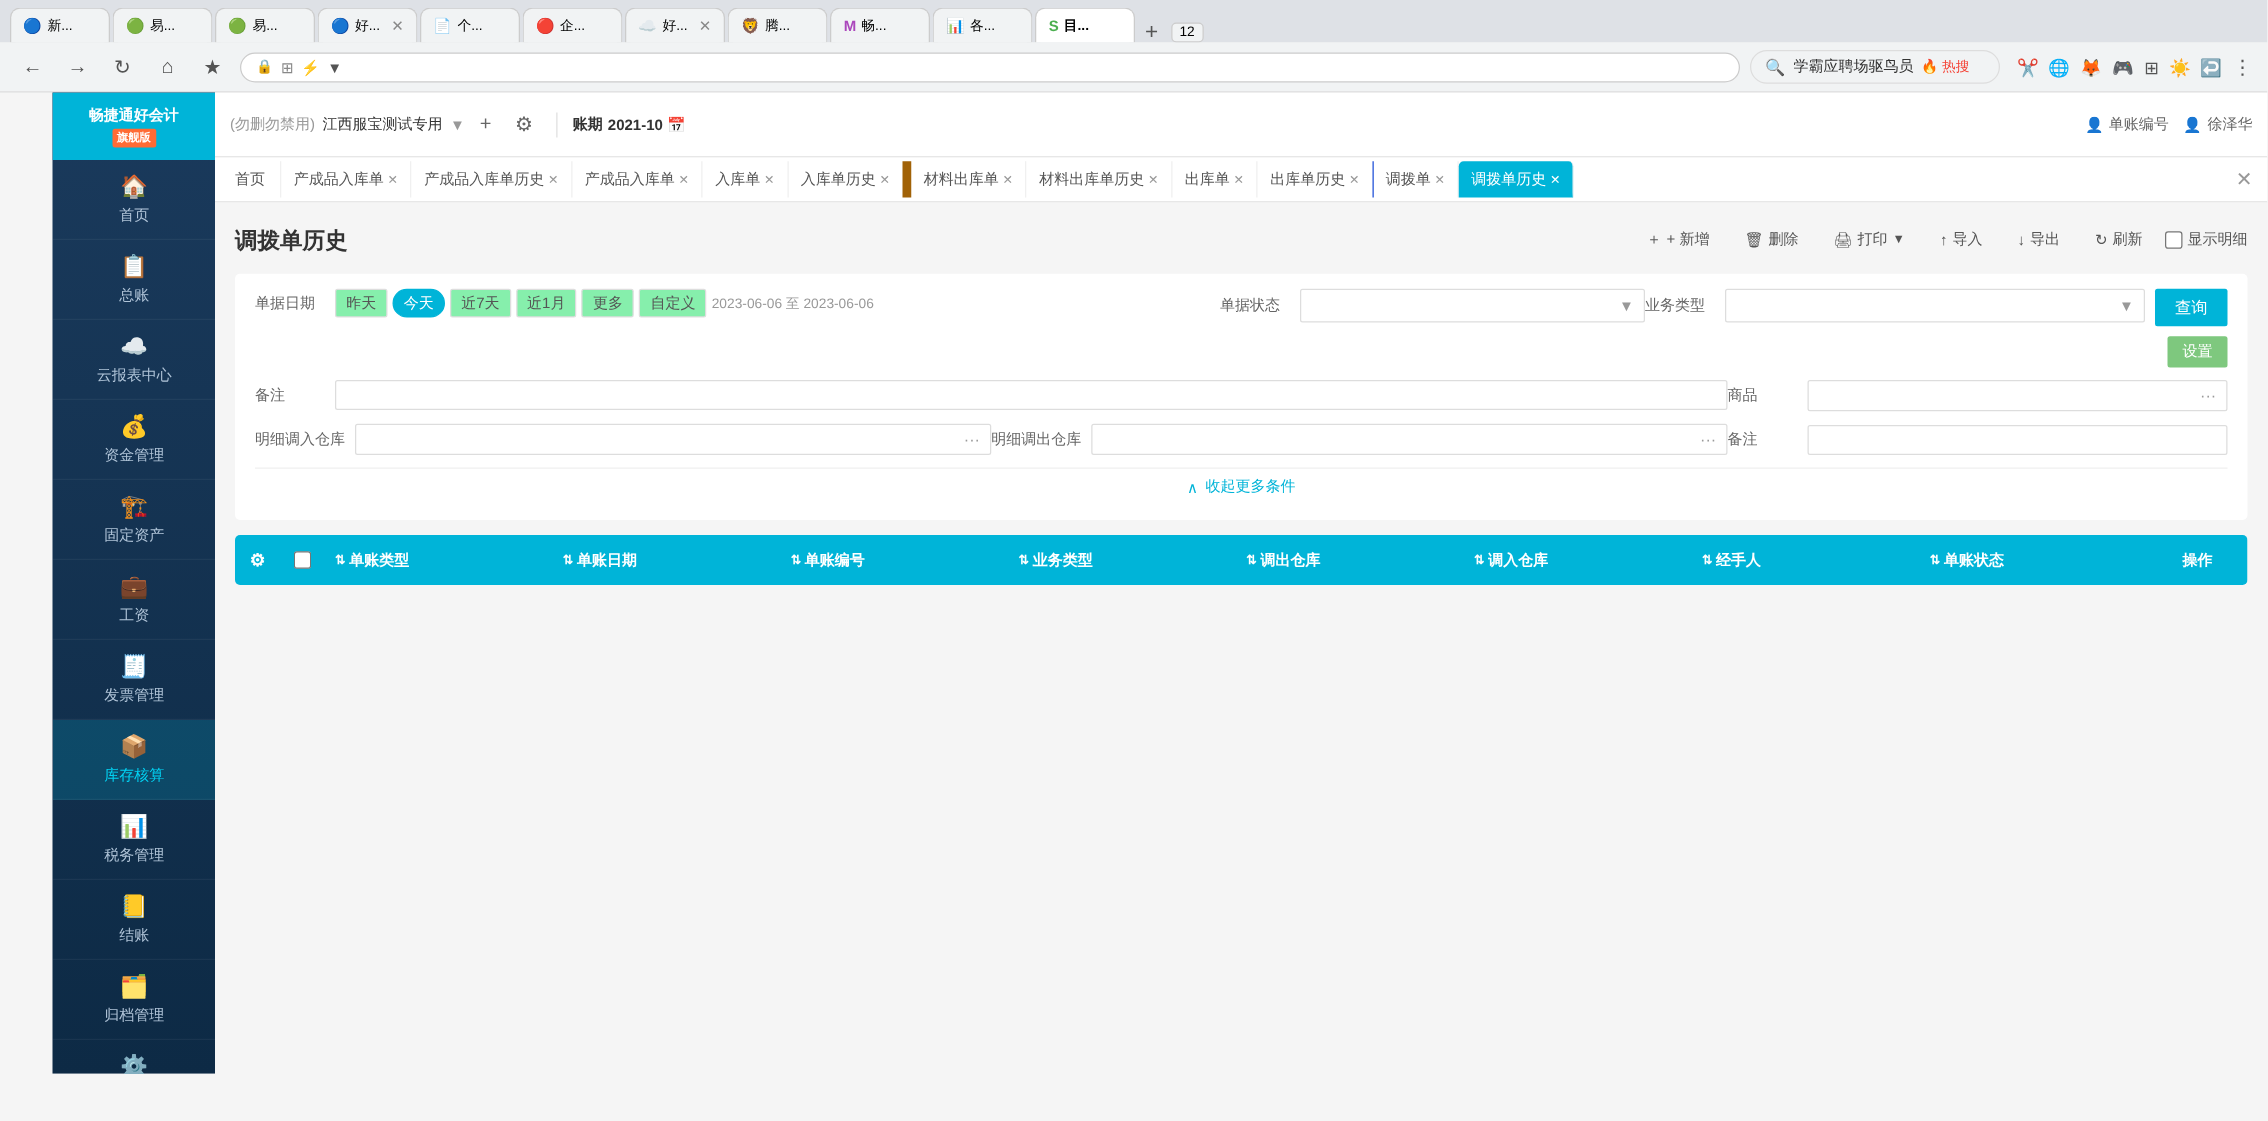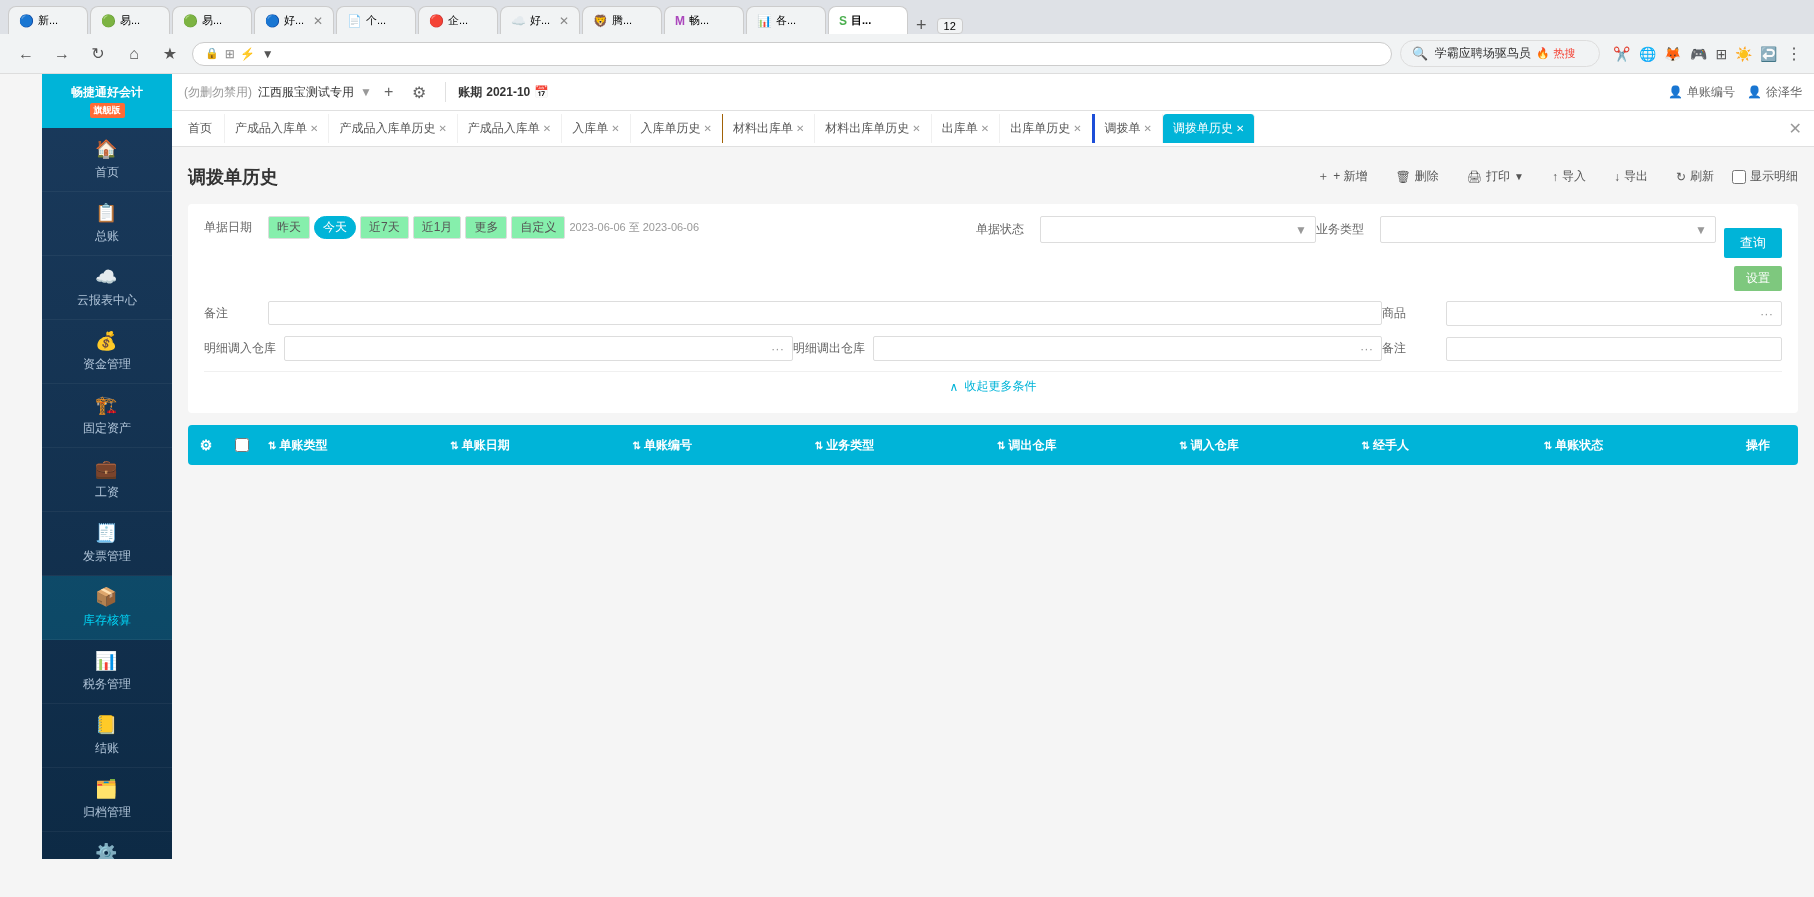--- a/index.html
+++ b/index.html
@@ -19,21 +19,21 @@
     .sidebar { width: 130px; background: linear-gradient(180deg, #1a3a5c 0%, #0d2a45 100%); display: flex; flex-direction: column; align-items: center; padding-top: 0; overflow: hidden; flex-shrink: 0; }
     .sidebar-logo { width: 100%; background: #00b4d8; padding: 10px 8px; display: flex; flex-direction: column; align-items: center; color: #fff; font-size: 13px; font-weight: bold; }
     .sidebar-logo .version-badge { background: #ff6b35; color: #fff; font-size: 9px; padding: 1px 4px; border-radius: 2px; margin-top: 2px; }
     .sidebar-menu { width: 100%; flex: 1; overflow-y: auto; }
     .sidebar-item { width: 100%; display: flex; flex-direction: column; align-items: center; padding: 10px 4px; color: #b0c4d8; cursor: pointer; border-bottom: 1px solid rgba(255,255,255,0.05); gap: 4px; }
     .sidebar-item.active { background: rgba(0, 180, 216, 0.2); color: #00d4f5; }
     .sidebar-item .icon { font-size: 18px; }
     .sidebar-item .label { font-size: 12px; text-align: center; }
 
     
-    .topbar { background: #fff; border-bottom: 1px solid #e0e0e0; height: 37px; display: flex; align-items: center; padding: 0 12px; gap: 12px; }
+    .topbar { background: #fff; border-bottom: 1px solid #e0e0e0; height: 52px; display: flex; align-items: center; padding: 0 12px; gap: 12px; }
     .topbar-company { display: flex; align-items: center; gap: 6px; color: #666; font-size: 12px; cursor: pointer; }
     .topbar-divider { width: 1px; height: 20px; background: #e0e0e0; }
     .topbar-period { display: flex; align-items: center; gap: 4px; color: #666; font-size: 12px; }
     .topbar-period span { color: #333; font-weight: bold; }
     .topbar-right { margin-left: auto; display: flex; align-items: center; gap: 12px; color: #666; font-size: 12px; cursor: pointer; }
     .topbar-icon-btn { background: none; border: none; cursor: pointer; color: #666; font-size: 16px; width: 28px; height: 28px; display: flex; align-items: center; justify-content: center; border-radius: 4px; }
 
     
     .main-content { flex: 1; overflow-y: auto; background: #f5f5f5; padding: 16px; }
     .page-header { display: flex; align-items: center; justify-content: space-between; margin-bottom: 14px; }
@@ -50,21 +50,21 @@
     .filter-label { color: #666; font-size: 12px; white-space: nowrap; min-width: 56px; }
     .filter-date-btns { display: flex; gap: 4px; align-items: center; flex-wrap: wrap; }
     .date-btn { padding: 2px 8px; border: 1px solid #ddd; background: #86efac; cursor: pointer; font-size: 12px; color: #555; border-radius: 2px; }
     .date-btn.active { background: #00b4d8; color: #fff; border-color: #00b4d8; border-radius: 12px; }
     .date-range-text { font-size: 11px; color: #999; }
     .filter-select { flex: 1; padding: 4px 8px; border: 1px solid #ddd; border-radius: 2px; font-size: 12px; color: #555; background: #fff; cursor: pointer; display: flex; align-items: center; justify-content: space-between; }
     .filter-input { flex: 1; padding: 4px 8px; border: 1px solid #ddd; border-radius: 2px; font-size: 12px; color: #333; background: #fff; outline: none; }
     .filter-input::placeholder { color: #ccc; }
 
     
-    .query-btn { background: #00b4d8; color: #fff; border: none; padding: 6px 16px; border-radius: 2px; cursor: pointer; font-size: 13px; margin-top: 12px; }
+    .query-btn { background: #00b4d8; color: #fff; border: none; padding: 6px 16px; border-radius: 2px; cursor: pointer; font-size: 13px; }
     .settings-btn { background: #7ec87e; color: #fff; border: none; padding: 4px 12px; border-radius: 2px; cursor: pointer; font-size: 12px; margin-top: 4px; }
     .filter-right-btns { display: flex; flex-direction: column; align-items: flex-end; gap: 4px; margin-left: 8px; }
 
     
     .table-wrapper { background: #fff; border-radius: 4px; overflow: hidden; }
     .table-header-row { background: #00b4d8; display: flex; align-items: center; color: #fff; font-size: 12px; font-weight: bold; padding: 0; height: 40px; }
     .th-gear { width: 36px; display: flex; align-items: center; justify-content: center; flex-shrink: 0; }
     .th-check { width: 36px; display: flex; align-items: center; justify-content: center; flex-shrink: 0; }
     .th-cell { flex: 1; padding: 0 8px; display: flex; align-items: center; gap: 3px; cursor: pointer; }
     .th-cell .sort-icon { font-size: 10px; }
@@ -247,25 +247,25 @@
         </div>
       </div>
     </div>
 
     <div style="background:#fff; border-bottom:1px solid #e0e0e0; display:flex; align-items:center; height:36px; padding:0 4px; overflow:hidden; flex-shrink:0;">
       <div style="padding:6px 12px; font-size:12px; color:#555; cursor:pointer; white-space:nowrap; border-right:1px solid #f0f0f0;">首页</div>
       <div style="padding:6px 10px; font-size:12px; color:#555; cursor:pointer; white-space:nowrap; border-right:1px solid #f0f0f0; display:flex; align-items:center; gap:3px;">产成品入库单 <span style="color:#999; font-size:10px;">✕</span></div>
       <div style="padding:6px 10px; font-size:12px; color:#555; cursor:pointer; white-space:nowrap; border-right:1px solid #f0f0f0; display:flex; align-items:center; gap:3px;">产成品入库单历史 <span style="color:#999; font-size:10px;">✕</span></div>
       <div style="padding:6px 10px; font-size:12px; color:#555; cursor:pointer; white-space:nowrap; border-right:1px solid #f0f0f0; display:flex; align-items:center; gap:3px;">产成品入库单 <span style="color:#999; font-size:10px;">✕</span></div>
       <div style="padding:6px 10px; font-size:12px; color:#555; cursor:pointer; white-space:nowrap; border-right:1px solid #f0f0f0; display:flex; align-items:center; gap:3px;">入库单 <span style="color:#999; font-size:10px;">✕</span></div>
-      <div style="padding:6px 10px; font-size:12px; color:#555; cursor:pointer; white-space:nowrap; border-right:1px solid #a16207; display:flex; align-items:center; gap:3px;">入库单历史 <span style="color:#999; font-size:10px;">✕</span></div>
+      <div style="padding:6px 10px; font-size:12px; color:#555; cursor:pointer; white-space:nowrap; border-right:7px solid #a16207; display:flex; align-items:center; gap:3px;">入库单历史 <span style="color:#999; font-size:10px;">✕</span></div>
       <div style="padding:6px 10px; font-size:12px; color:#555; cursor:pointer; white-space:nowrap; border-right:1px solid #f0f0f0; display:flex; align-items:center; gap:3px;">材料出库单 <span style="color:#999; font-size:10px;">✕</span></div>
       <div style="padding:6px 10px; font-size:12px; color:#555; cursor:pointer; white-space:nowrap; border-right:1px solid #f0f0f0; display:flex; align-items:center; gap:3px;">材料出库单历史 <span style="color:#999; font-size:10px;">✕</span></div>
       <div style="padding:6px 10px; font-size:12px; color:#555; cursor:pointer; white-space:nowrap; border-right:1px solid #f0f0f0; display:flex; align-items:center; gap:3px;">出库单 <span style="color:#999; font-size:10px;">✕</span></div>
-      <div style="padding:6px 10px; font-size:12px; color:#555; cursor:pointer; white-space:nowrap; border-right:3px solid #1d4ed8; display:flex; align-items:center; gap:3px;">出库单历史 <span style="color:#999; font-size:10px;">✕</span></div>
+      <div style="padding:6px 10px; font-size:12px; color:#555; cursor:pointer; white-space:nowrap; border-right:1px solid #1d4ed8; display:flex; align-items:center; gap:3px;">出库单历史 <span style="color:#999; font-size:10px;">✕</span></div>
       <div style="padding:6px 10px; font-size:12px; color:#555; cursor:pointer; white-space:nowrap; border-right:1px solid #f0f0f0; display:flex; align-items:center; gap:3px;">调拨单 <span style="color:#999; font-size:10px;">✕</span></div>
       <div style="padding:6px 10px; font-size:12px; color:#fff; cursor:pointer; white-space:nowrap; border-right:1px solid #f0f0f0; display:flex; align-items:center; gap:3px; background:#00b4d8; border-radius:4px 4px 0 0;">调拨单历史 <span style="color:#fff; font-size:10px;">✕</span></div>
       <span style="margin-left:auto; color:#999; font-size:16px; cursor:pointer; padding:2px 8px;">✕</span>
     </div>
 
     <div class="main-content">
 
       <div class="page-header">
         <h1 class="page-title">调拨单历史</h1>
         <div class="page-actions">

